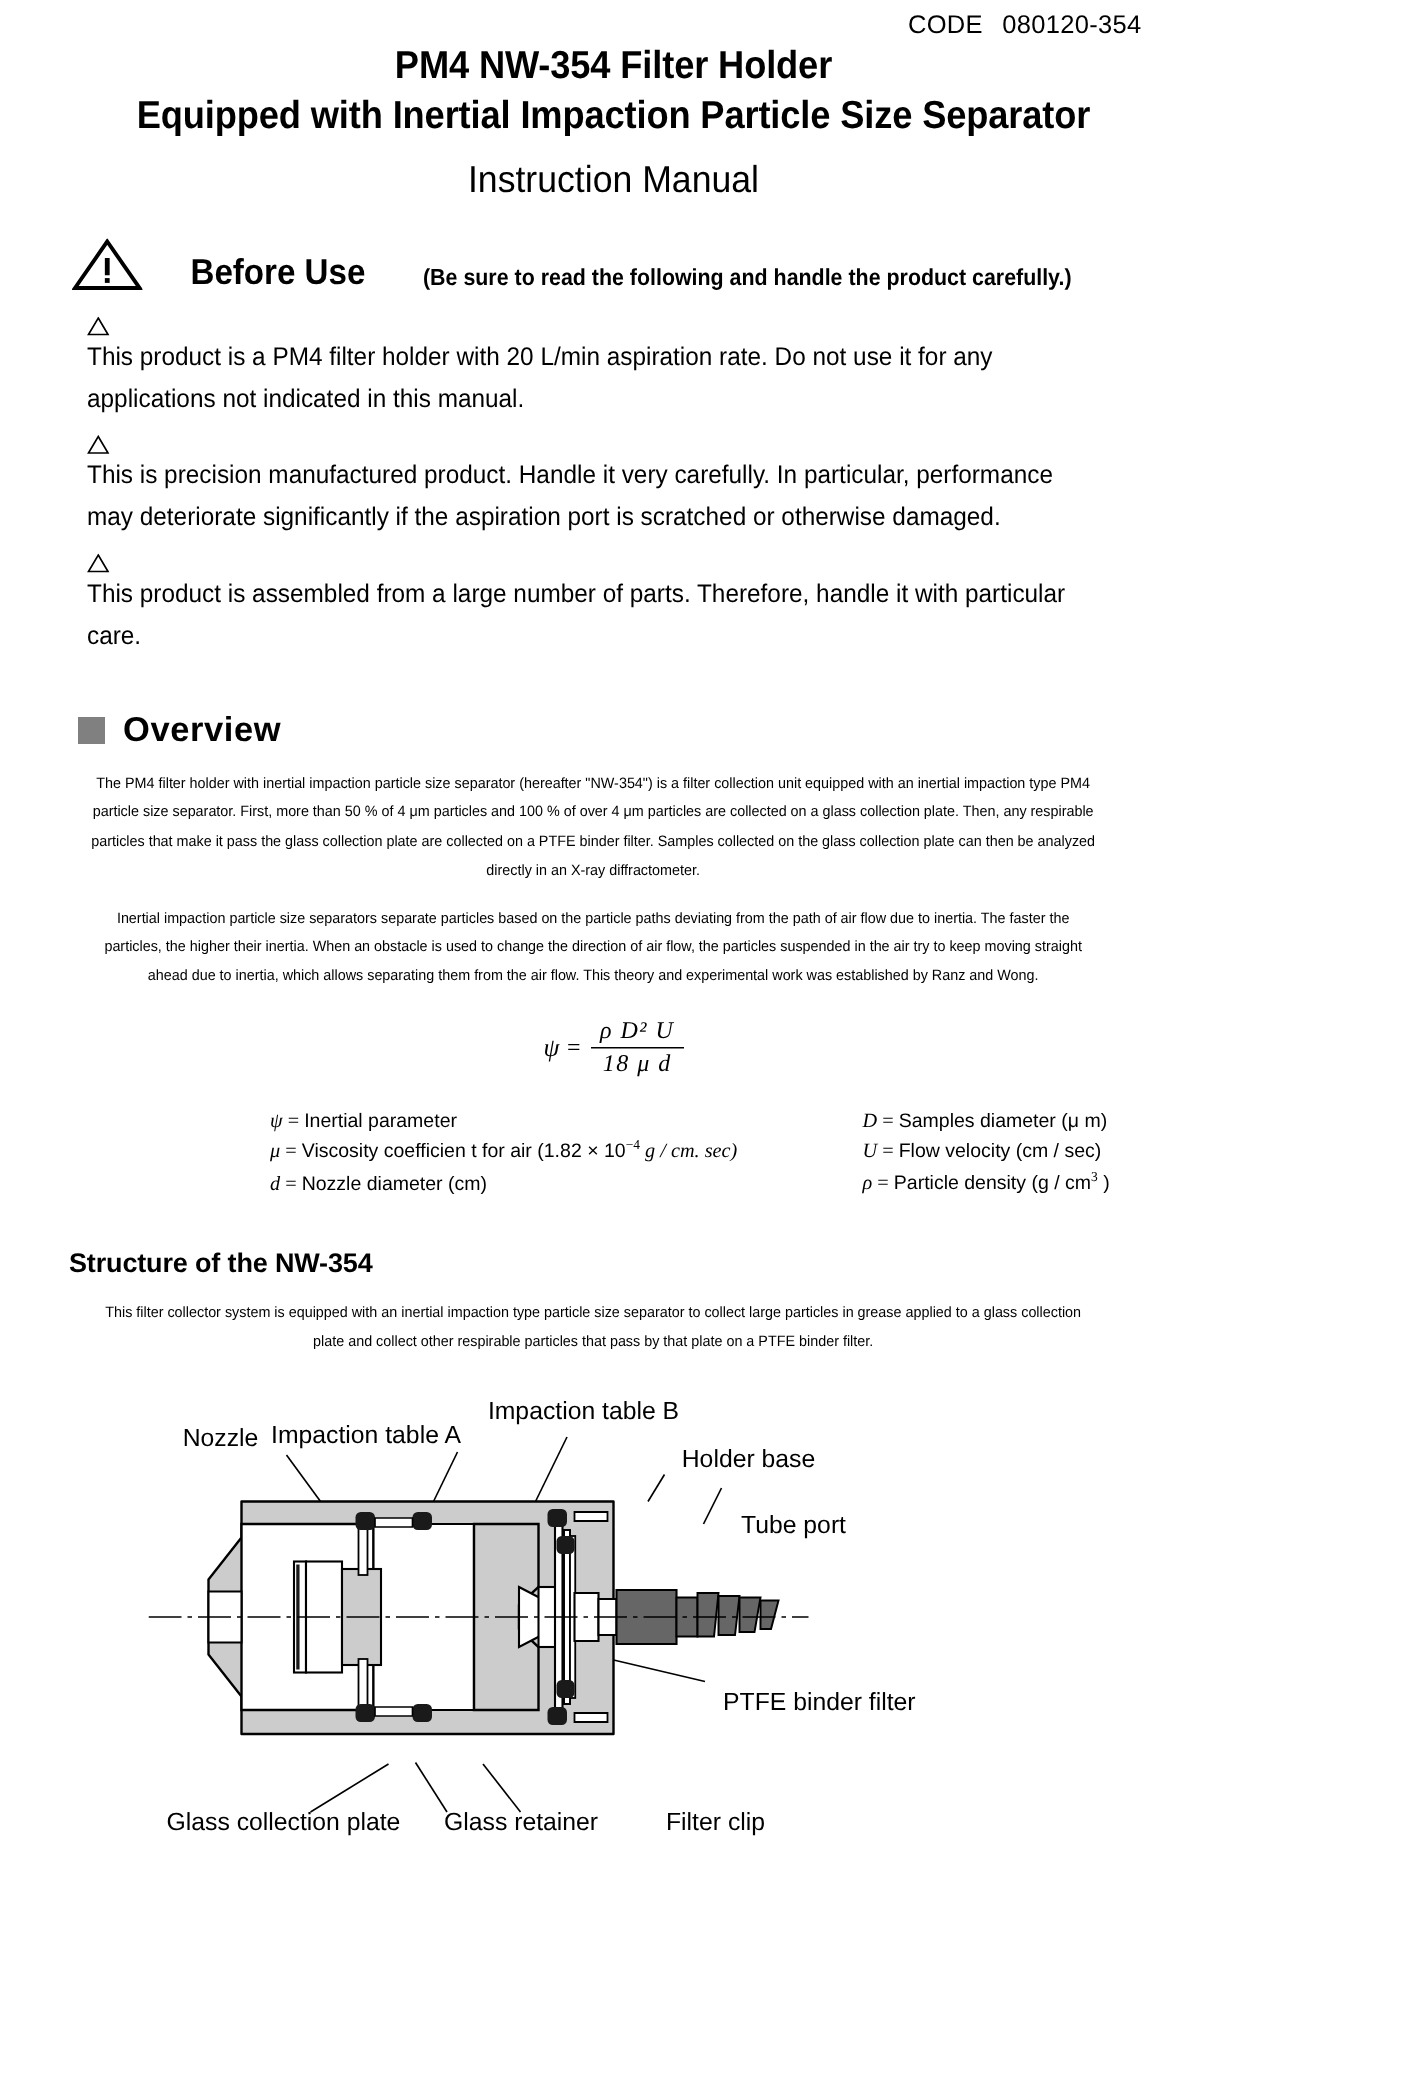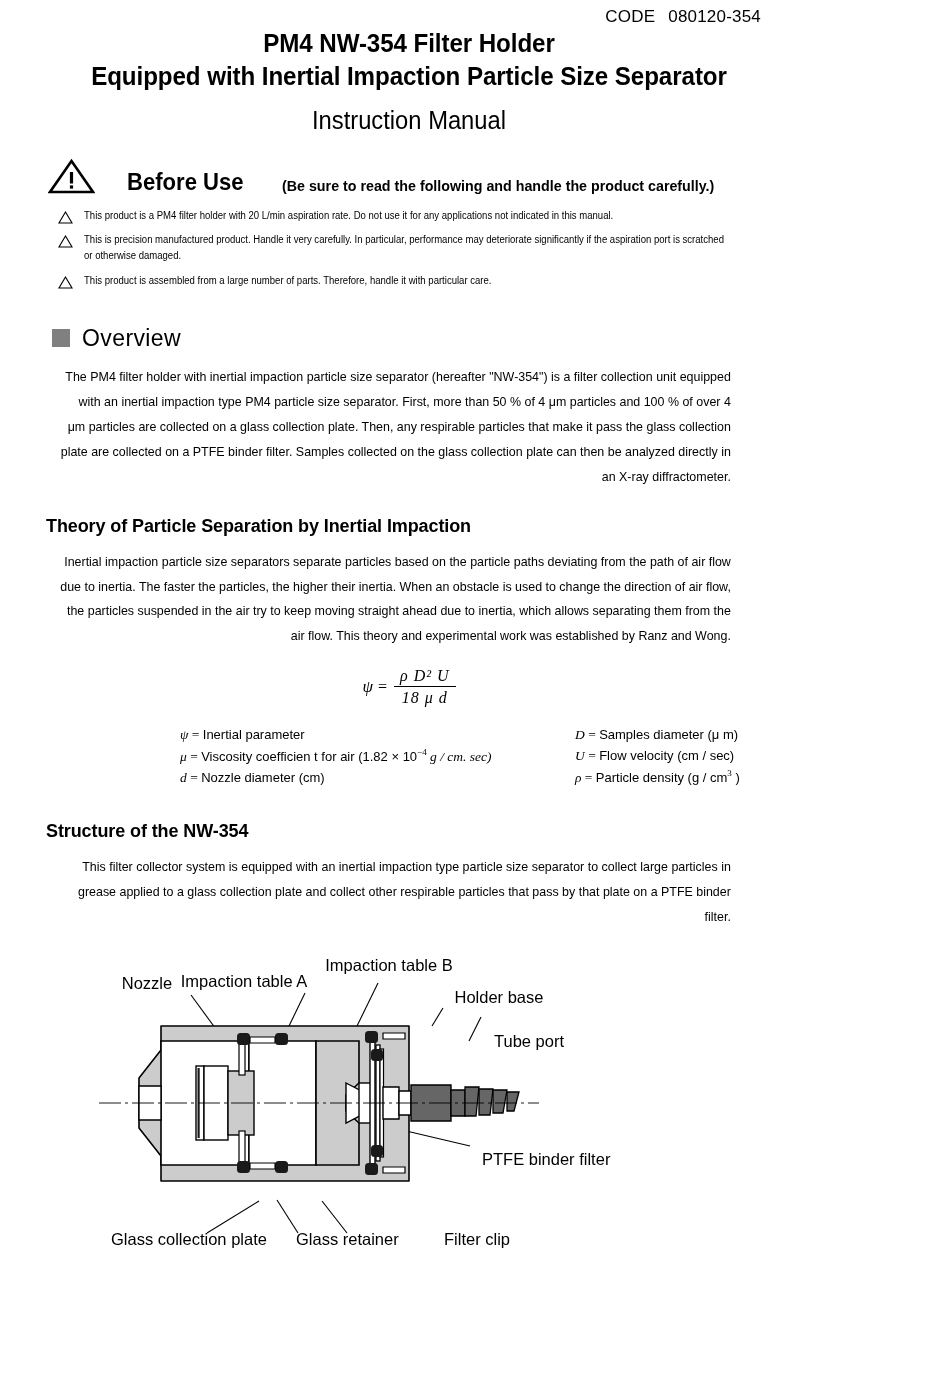--- a/index.html
+++ b/index.html
@@ -62,50 +62,51 @@
     transform-origin: left bottom;
     margin-left: 4px;
     line-height: 1;
     padding-bottom: 1px;
   }
 
   .notes { margin: 14px 0 0 0; }
   .note-item {
     display: flex;
     margin: 0 57px 8px 58px;
-    font-size: 10px;
+    font-size: 17px;
     line-height: 1.62;
+    flex-direction: column;
   }
   .note-tri { flex: none; width: 26px; padding-top: 3px; }
   .note-tri svg { display: block; }
   .note-text { transform: scaleX(0.955); transform-origin: left top; }
 
   
   .sec-heading {
     display: flex;
     align-items: center;
     margin: 36px 0 0 52px;
   }
   .sec-square {
     width: 18px; height: 18px;
     background: #808080;
     margin-right: 12px;
     flex: none;
   }
   .sec-heading-text {
     font-size: 23px;
-    font-weight: normal;
+    font-weight: bold;
     letter-spacing: 0.4px;
   }
 
   .body-para {
     margin: 13px 57px 0 60px;
-    font-size: 13px;
+    font-size: 10px;
     line-height: 1.92;
-    text-align: right;
+    text-align: center;
   }
   .body-para .sq { transform: scaleX(0.957); transform-origin: left top; display: inline-block; }
 
   .sub-heading {
     margin: 26px 0 0 46px;
     font-size: 18px;
     font-weight: bold;
     letter-spacing: -0.1px;
   }
 
@@ -203,21 +204,20 @@
       <span class="note-text">This product is assembled from a large number of parts. Therefore, handle it with particular care.</span>
     </div>
   </div>
 
   <div class="sec-heading">
     <span class="sec-square"></span>
     <span class="sec-heading-text">Overview</span>
   </div>
   <div class="body-para"><span class="sq">The PM4 filter holder with inertial impaction particle size separator (hereafter "NW-354") is a filter collection unit equipped with an inertial impaction type PM4 particle size separator. First, more than 50 % of 4 μm particles and 100 % of over 4 μm particles are collected on a glass collection plate. Then, any respirable particles that make it pass the glass collection plate are collected on a PTFE binder filter. Samples collected on the glass collection plate can then be analyzed directly in an X-ray diffractometer.</span></div>
 
-  <div class="sub-heading">Theory of Particle Separation by Inertial Impaction</div>
   <div class="body-para"><span class="sq">Inertial impaction particle size separators separate particles based on the particle paths deviating from the path of air flow due to inertia. The faster the particles, the higher their inertia. When an obstacle is used to change the direction of air flow, the particles suspended in the air try to keep moving straight ahead due to inertia, which allows separating them from the air flow. This theory and experimental work was established by Ranz and Wong.</span></div>
 
   <div class="formula-wrap">
     <div class="formula">
       <span class="psi">ψ</span>
       <span class="eq">=</span>
       <span class="frac">
         <span class="num">ρ D² U</span>
         <span class="den">18 μ d</span>
       </span>

